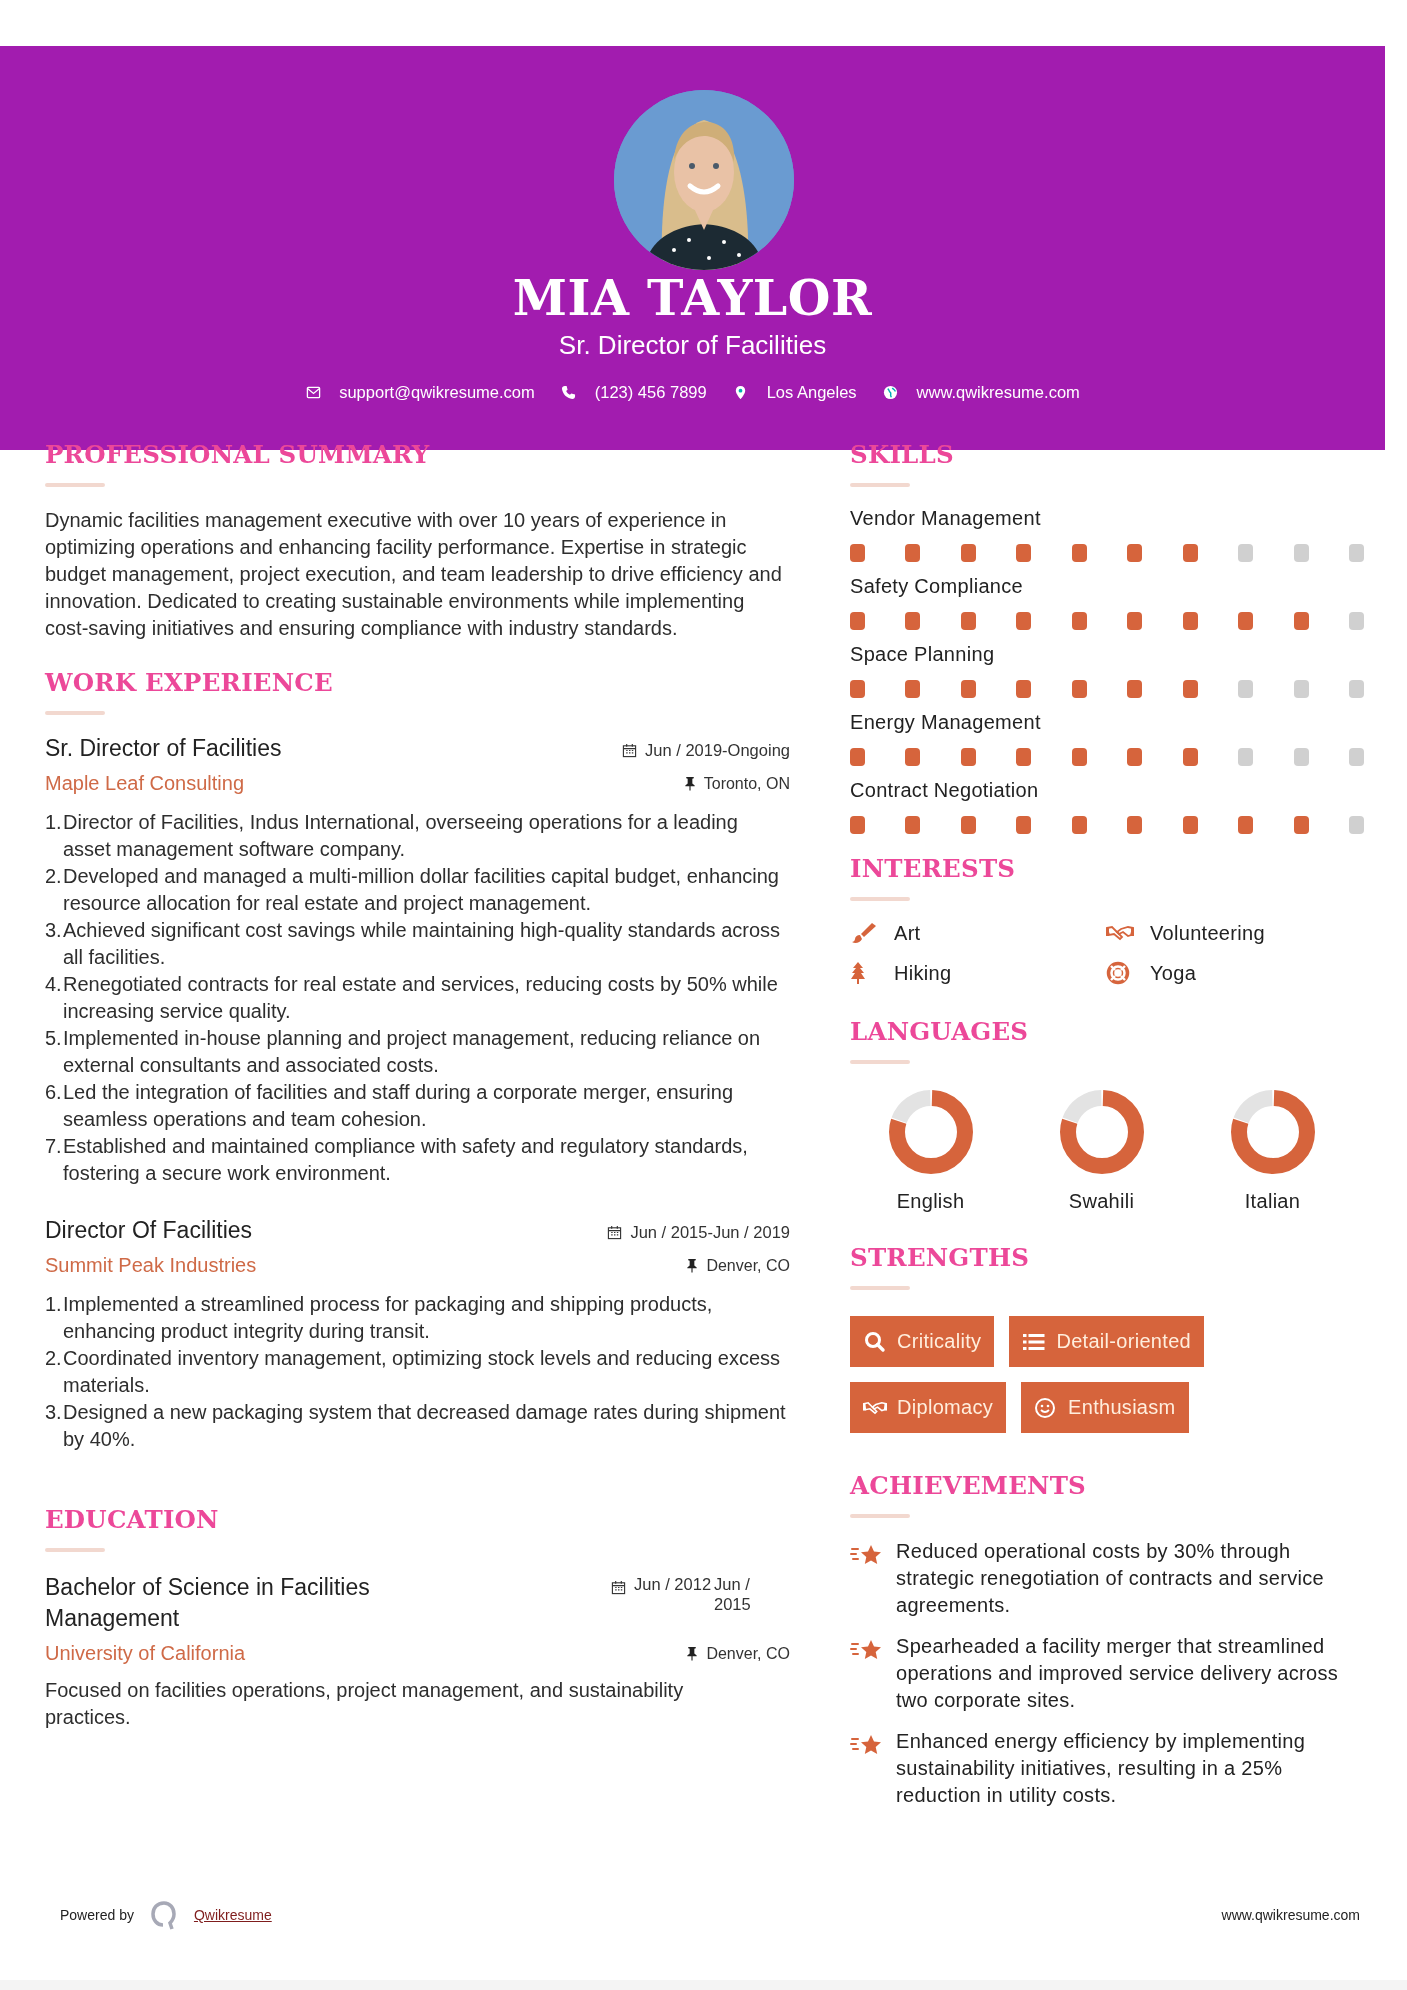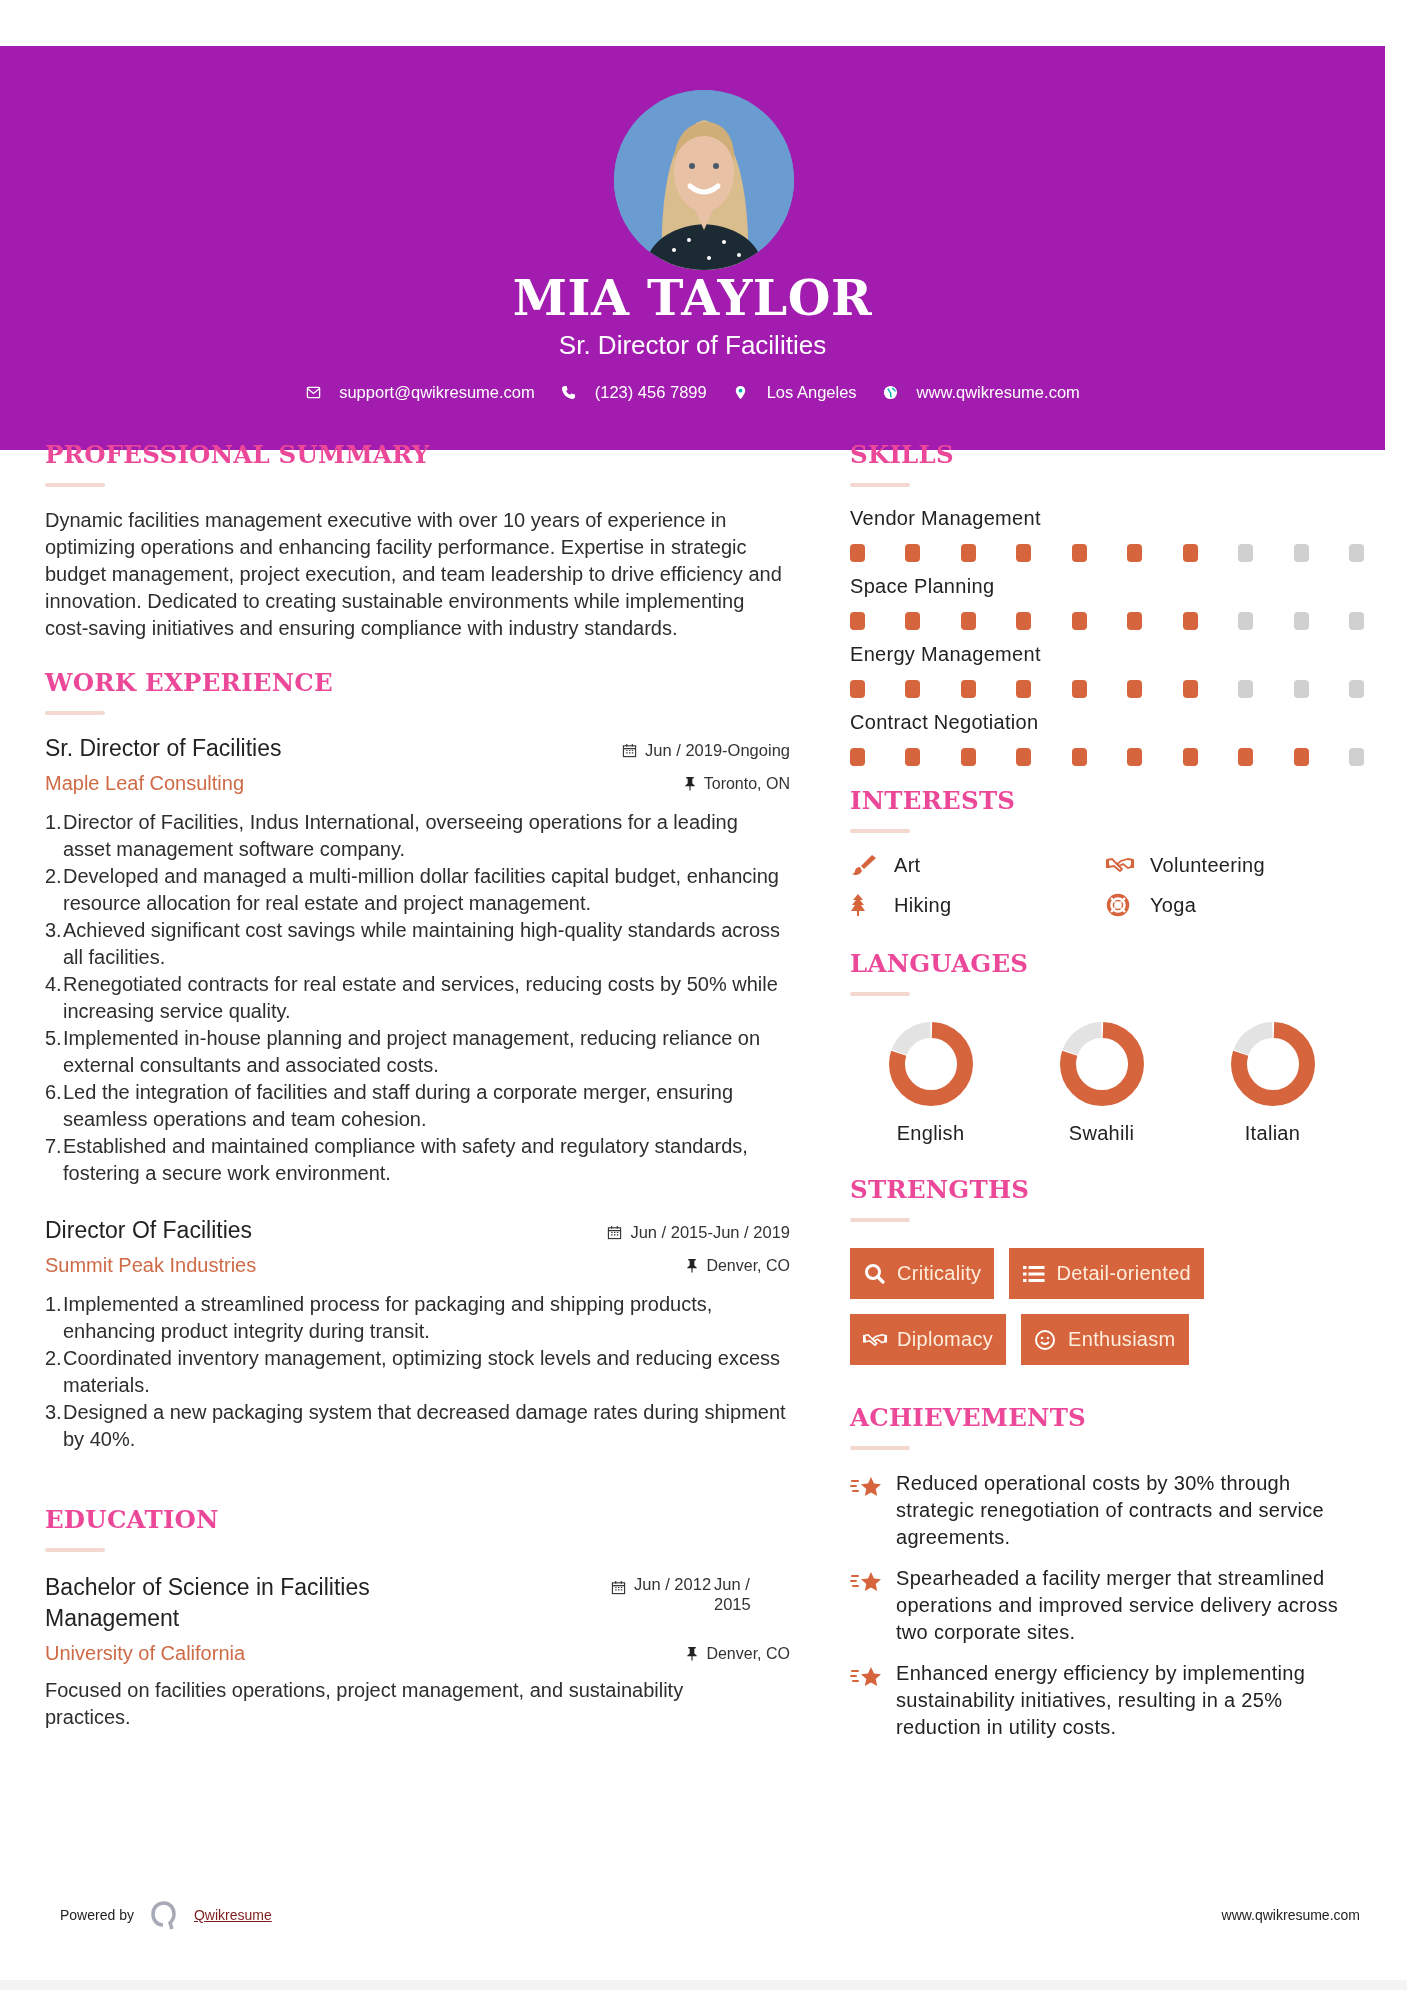--- a/index.html
+++ b/index.html
@@ -281,20 +281,35 @@
             <span class="dot on"></span>
             <span class="dot on"></span>
             <span class="dot on"></span>
             <span class="dot on"></span>
             <span class="dot"></span>
             <span class="dot"></span>
             <span class="dot"></span>
           </div>
         </div>
         <div class="skill">
+          <div class="skill-name">Safety Compliance</div>
+          <div class="dots">
+            <span class="dot on"></span>
+            <span class="dot on"></span>
+            <span class="dot on"></span>
+            <span class="dot on"></span>
+            <span class="dot on"></span>
+            <span class="dot on"></span>
+            <span class="dot on"></span>
+            <span class="dot on"></span>
+            <span class="dot on"></span>
+            <span class="dot"></span>
+          </div>
+        </div>
+        <div class="skill">
           <div class="skill-name">Space Planning</div>
           <div class="dots">
             <span class="dot on"></span>
             <span class="dot on"></span>
             <span class="dot on"></span>
             <span class="dot on"></span>
             <span class="dot on"></span>
             <span class="dot on"></span>
             <span class="dot on"></span>
             <span class="dot"></span>

